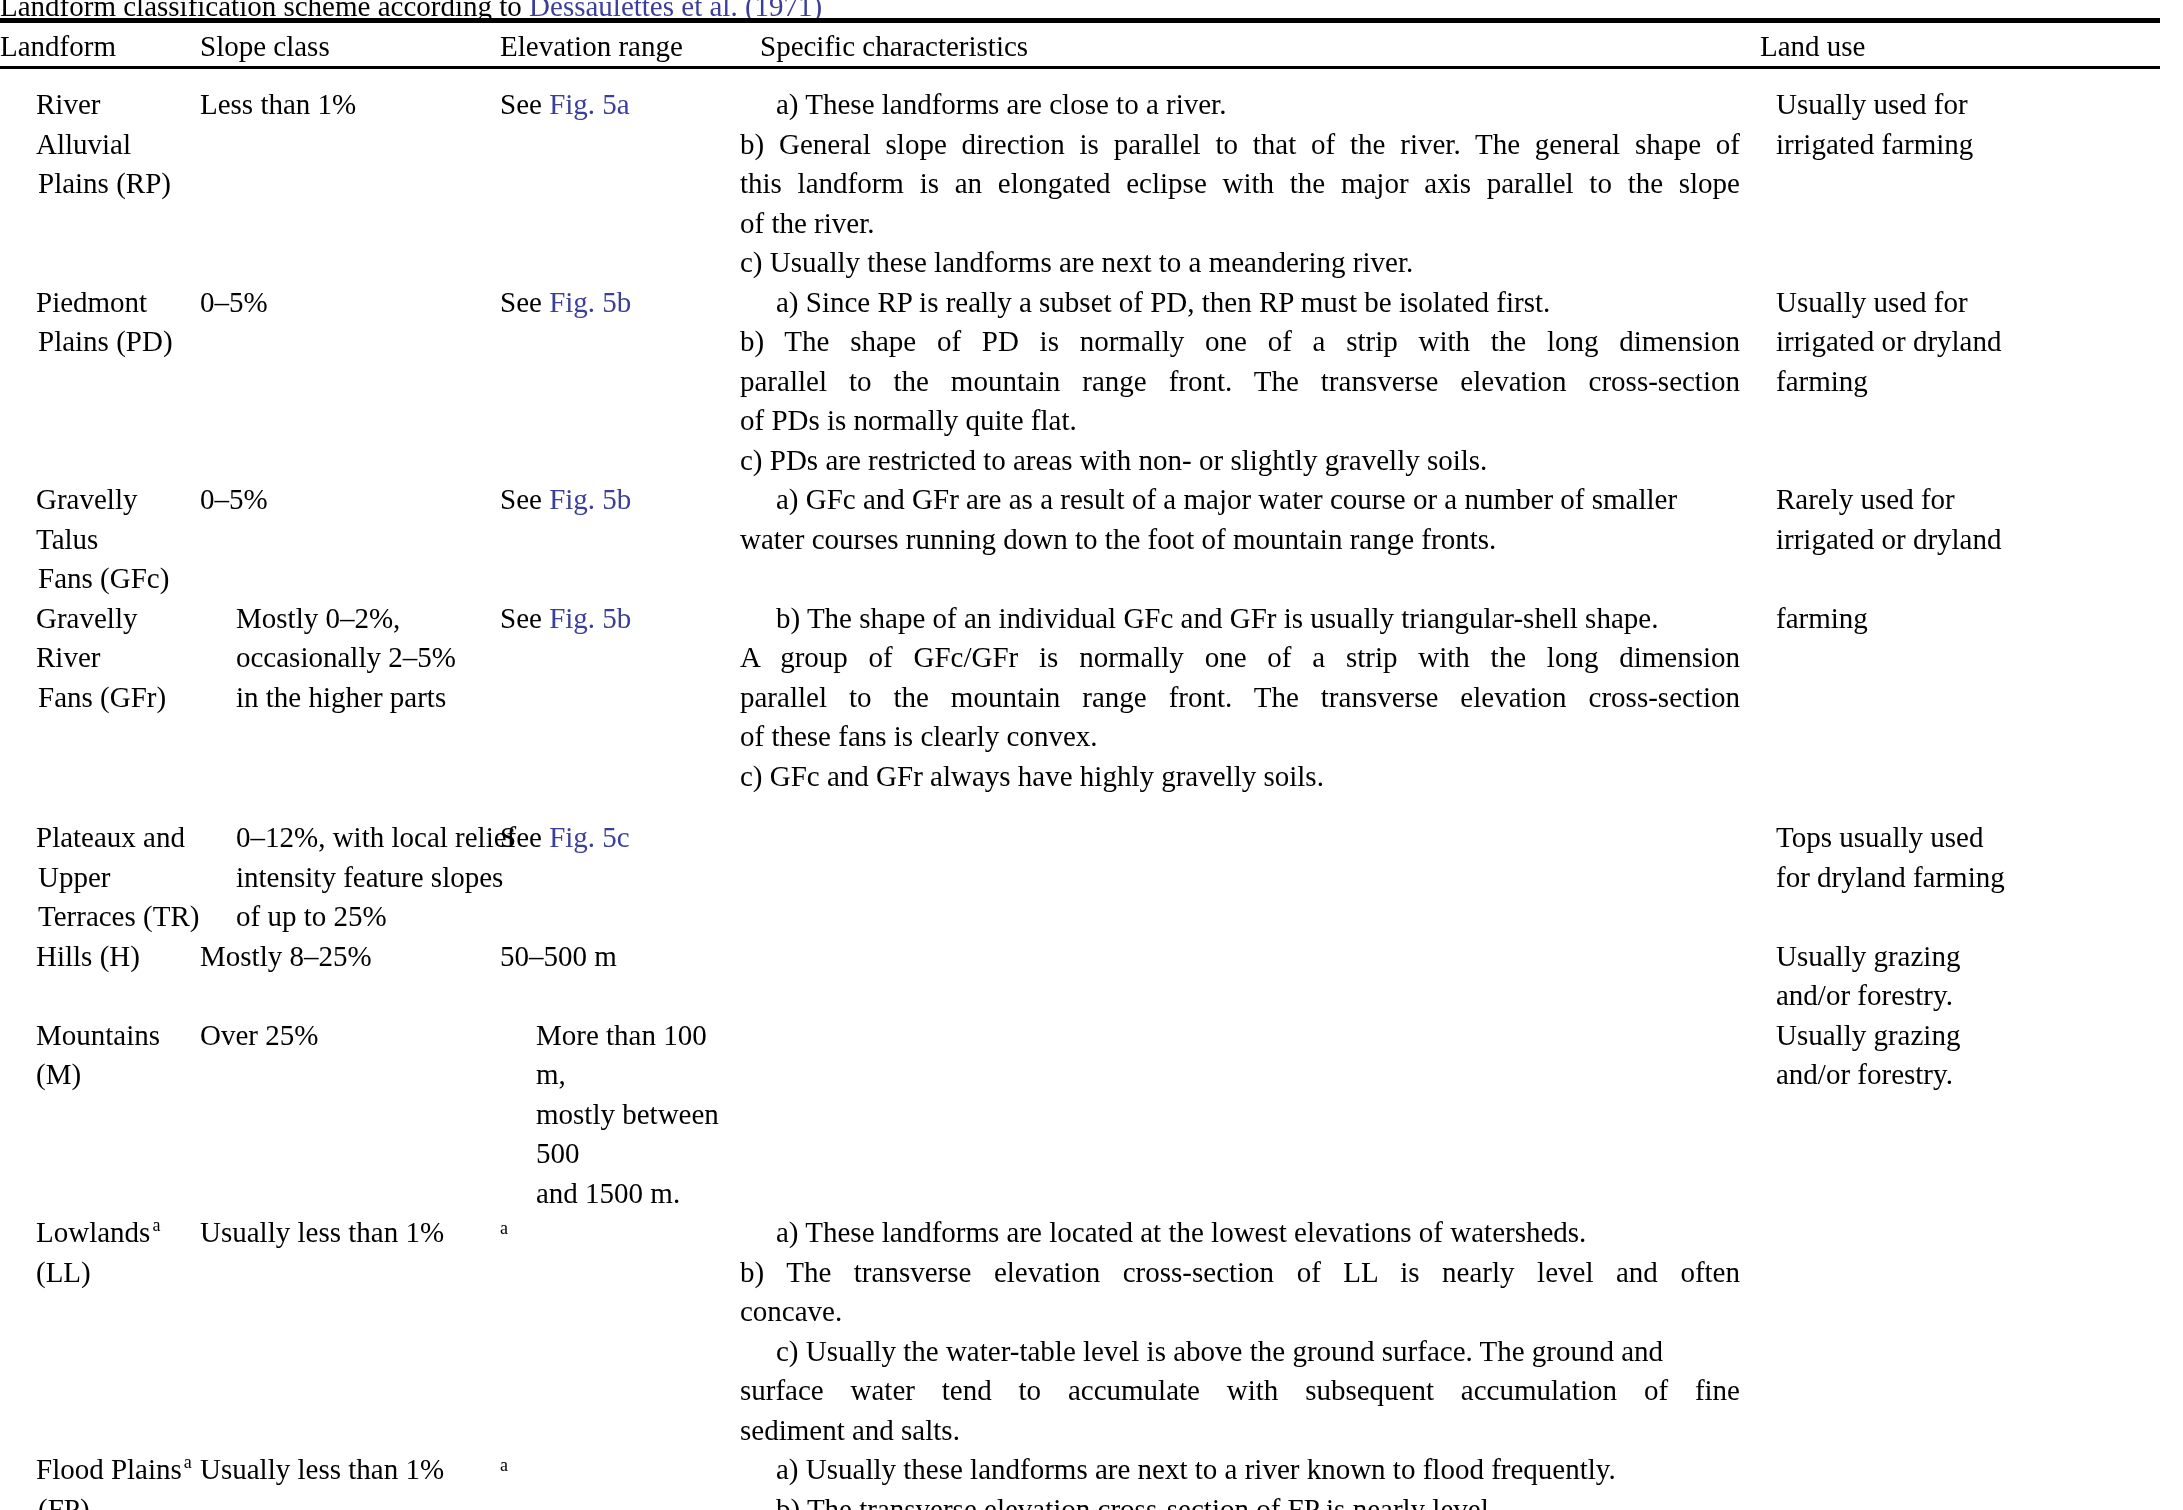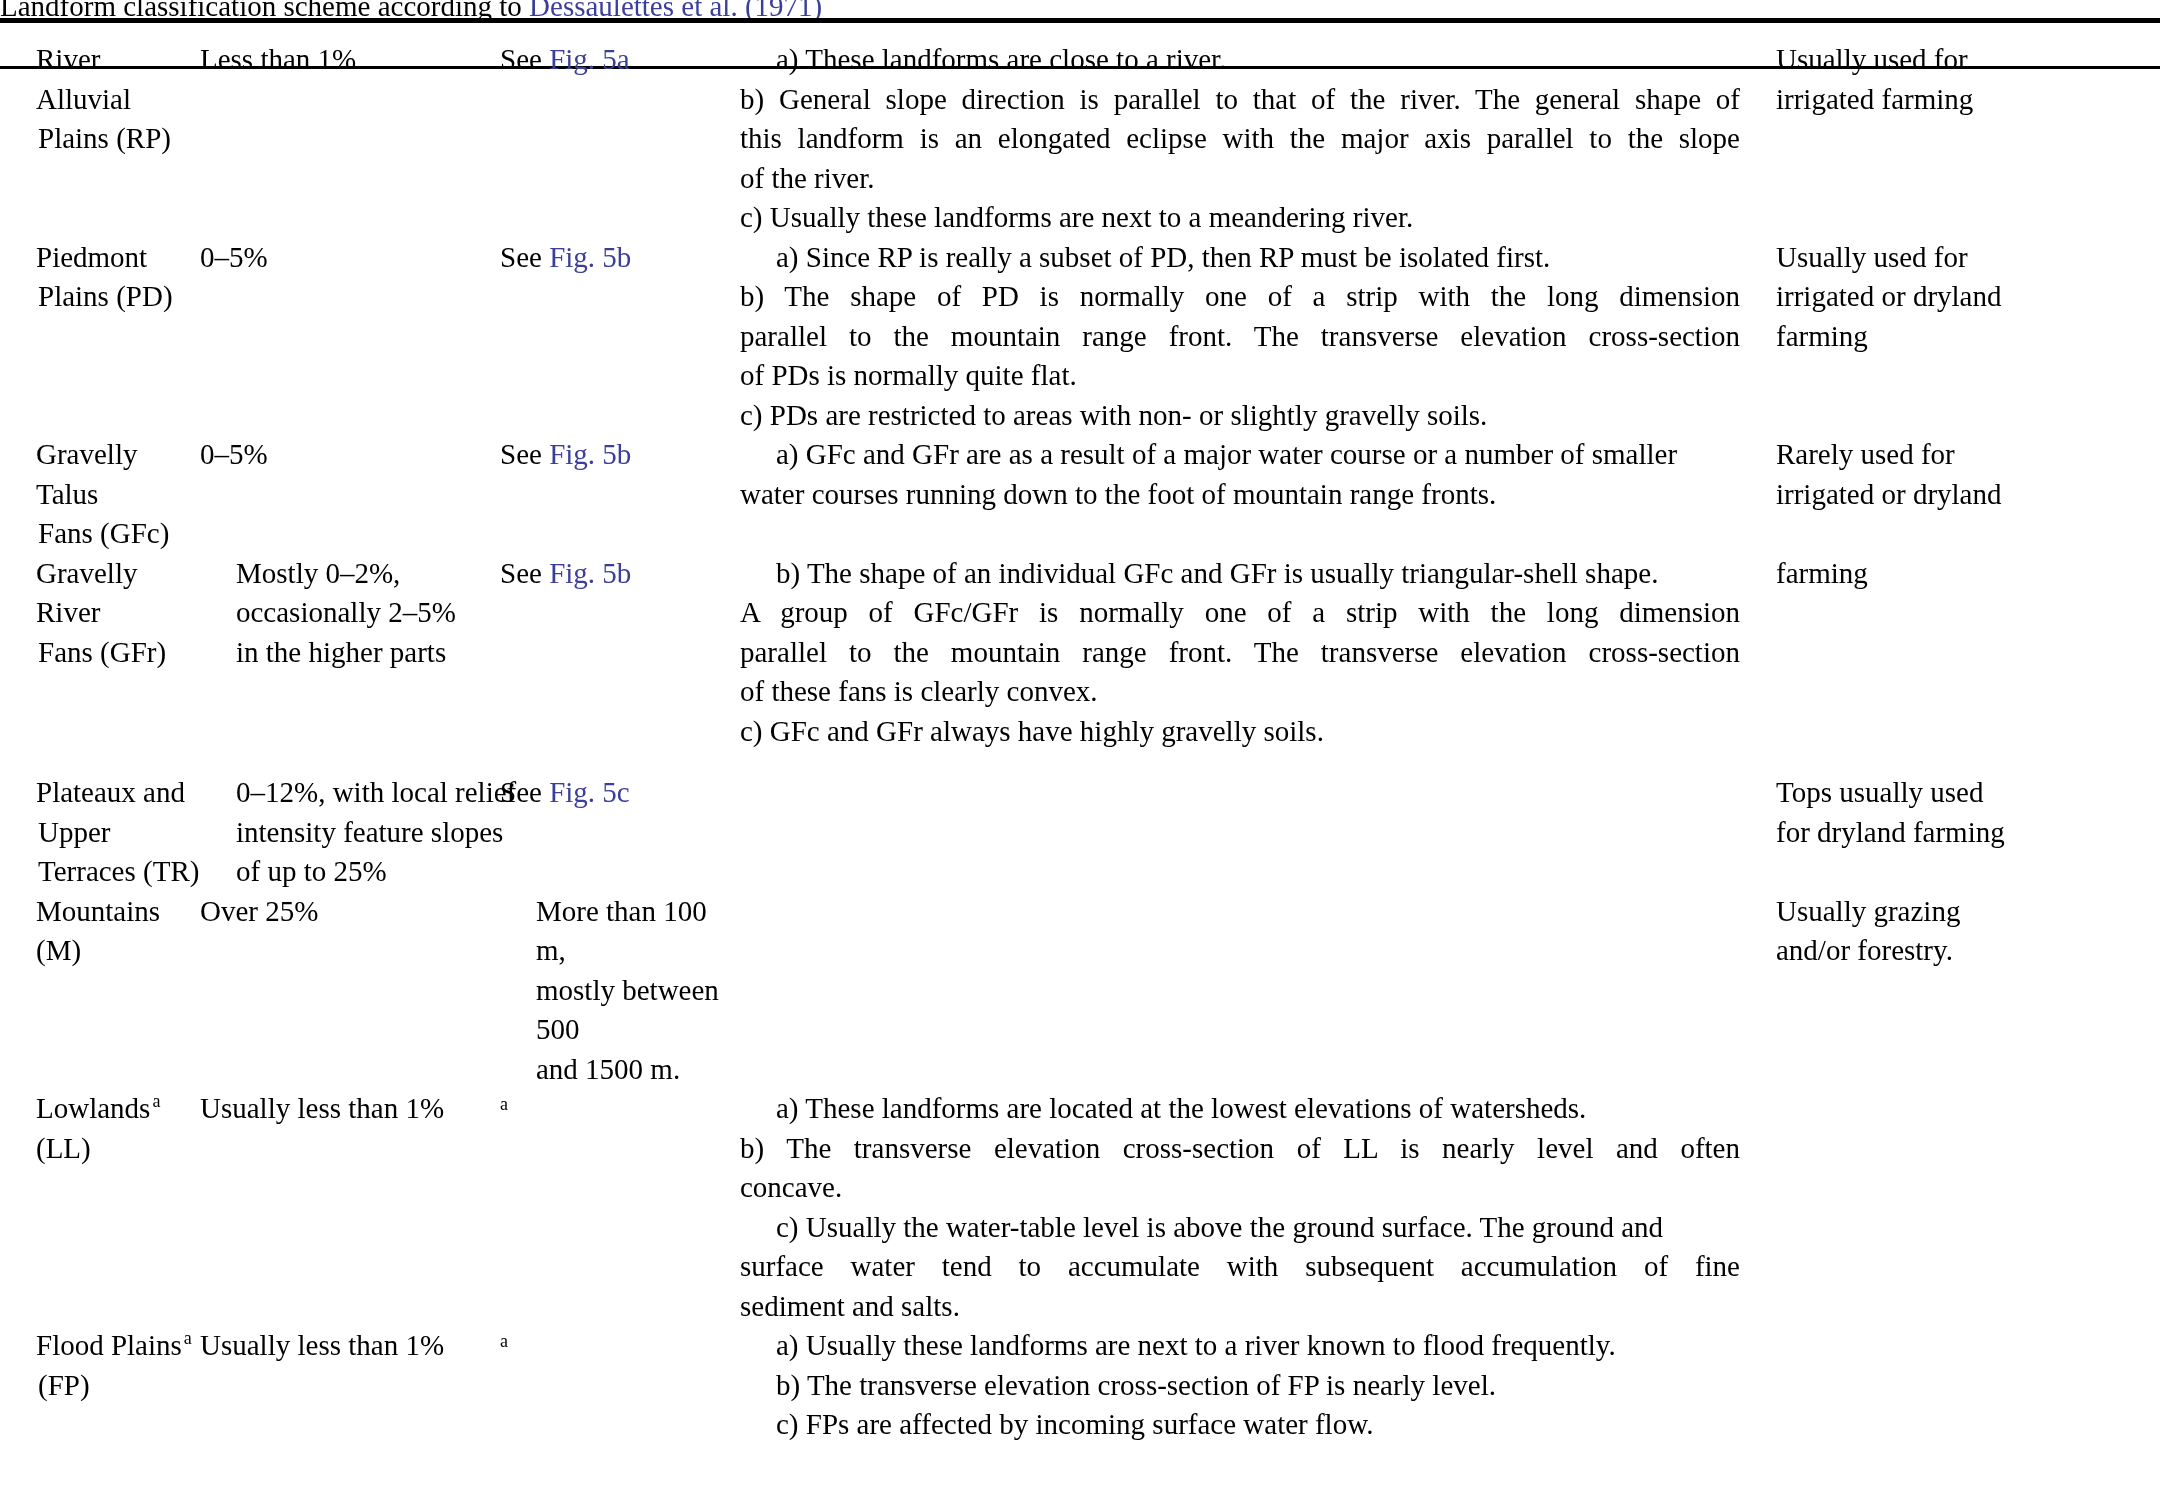--- a/index.html
+++ b/index.html
@@ -151,20 +151,27 @@
 
   <table class="tbl">
     <colgroup>
       <col class="c-landform">
       <col class="c-slope">
       <col class="c-elev">
       <col class="c-spec">
       <col class="c-land">
     </colgroup>
     <tbody>
+      <tr class="hdr">
+        <td>Landform</td>
+        <td>Slope class</td>
+        <td>Elevation range</td>
+        <td class="pad-spec">Specific characteristics</td>
+        <td class="pad-land">Land use</td>
+      </tr>
 
       <tr class="spacer-row">
           <td colspan="5"></td>
         </tr>
 
       <tr>
         <td class="cell">
           <span class="ln">River Alluvial</span>
           <span class="sub-line">Plains (RP)</span>
         </td>
@@ -270,20 +277,32 @@
         <td class="cell c-elev-cell">
           <span>See </span><span class="link">Fig. 5c</span>
         </td>
         <td class="cell c-spec-cell"></td>
         <td class="cell c-land-cell">
           <span class="ln">Tops usually used</span>
           <span class="ln">for dryland farming</span>
         </td>
       </tr>
 
+      <tr>
+        <td class="cell">
+          <span class="ln">Hills (H)</span>
+        </td>
+        <td class="cell c-slope-cell">Mostly 8–25%</td>
+        <td class="cell c-elev-cell">50–500 m</td>
+        <td class="cell c-spec-cell"></td>
+        <td class="cell c-land-cell">
+          <span class="ln">Usually grazing</span>
+          <span class="ln">and/or forestry.</span>
+        </td>
+      </tr>
 
       <tr>
         <td class="cell">
           <span class="ln">Mountains (M)</span>
         </td>
         <td class="cell c-slope-cell">Over 25%</td>
         <td class="cell c-elev-cell">
           <span class="ln">More than 100 m,</span>
           <span class="ln">mostly between 500</span>
           <span class="ln">and 1500 m.</span>

